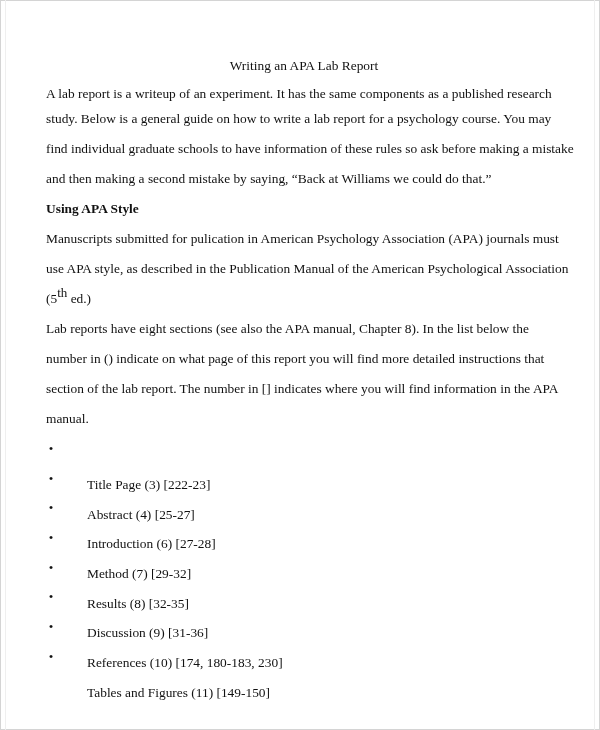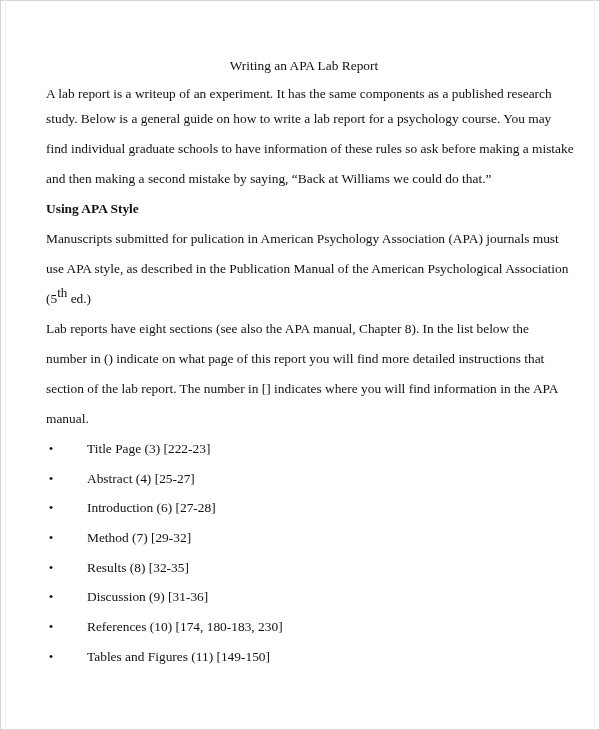--- a/index.html
+++ b/index.html
@@ -15,21 +15,21 @@
     font-family: "Liberation Serif", serif; font-size: 13.4px; color: #111111;
   }
   .title { text-align: center; width: 536px; line-height: 20px; height: 20px; margin-left: -10px; }
   .line { line-height: 30px; height: 30px; white-space: nowrap; }
   .line.first { height: 28px; line-height: 36px; }
   .heading { font-weight: bold; }
   sup { font-size: 13px; vertical-align: 6px; line-height: 0; }
   .list { list-style: none; margin: 0; padding: 0; }
   .list-item { height: 29.7px; line-height: 30px; position: relative; white-space: nowrap; }
   .bullet { position: absolute; left: 0; width: 10px; text-align: center; font-size: 13px; }
-  .item-text { position: absolute; left: 41px; }
+  .item-text { position: absolute; left: 41px; margin-top: 36px; }
 </style>
 </head>
 <body>
 
 <div class="page-frame"></div>
 <div class="inner-edge-l"></div>
 <div class="inner-edge-r"></div>
 
 <div class="doc">
   <div class="title">Writing an APA Lab Report</div>

